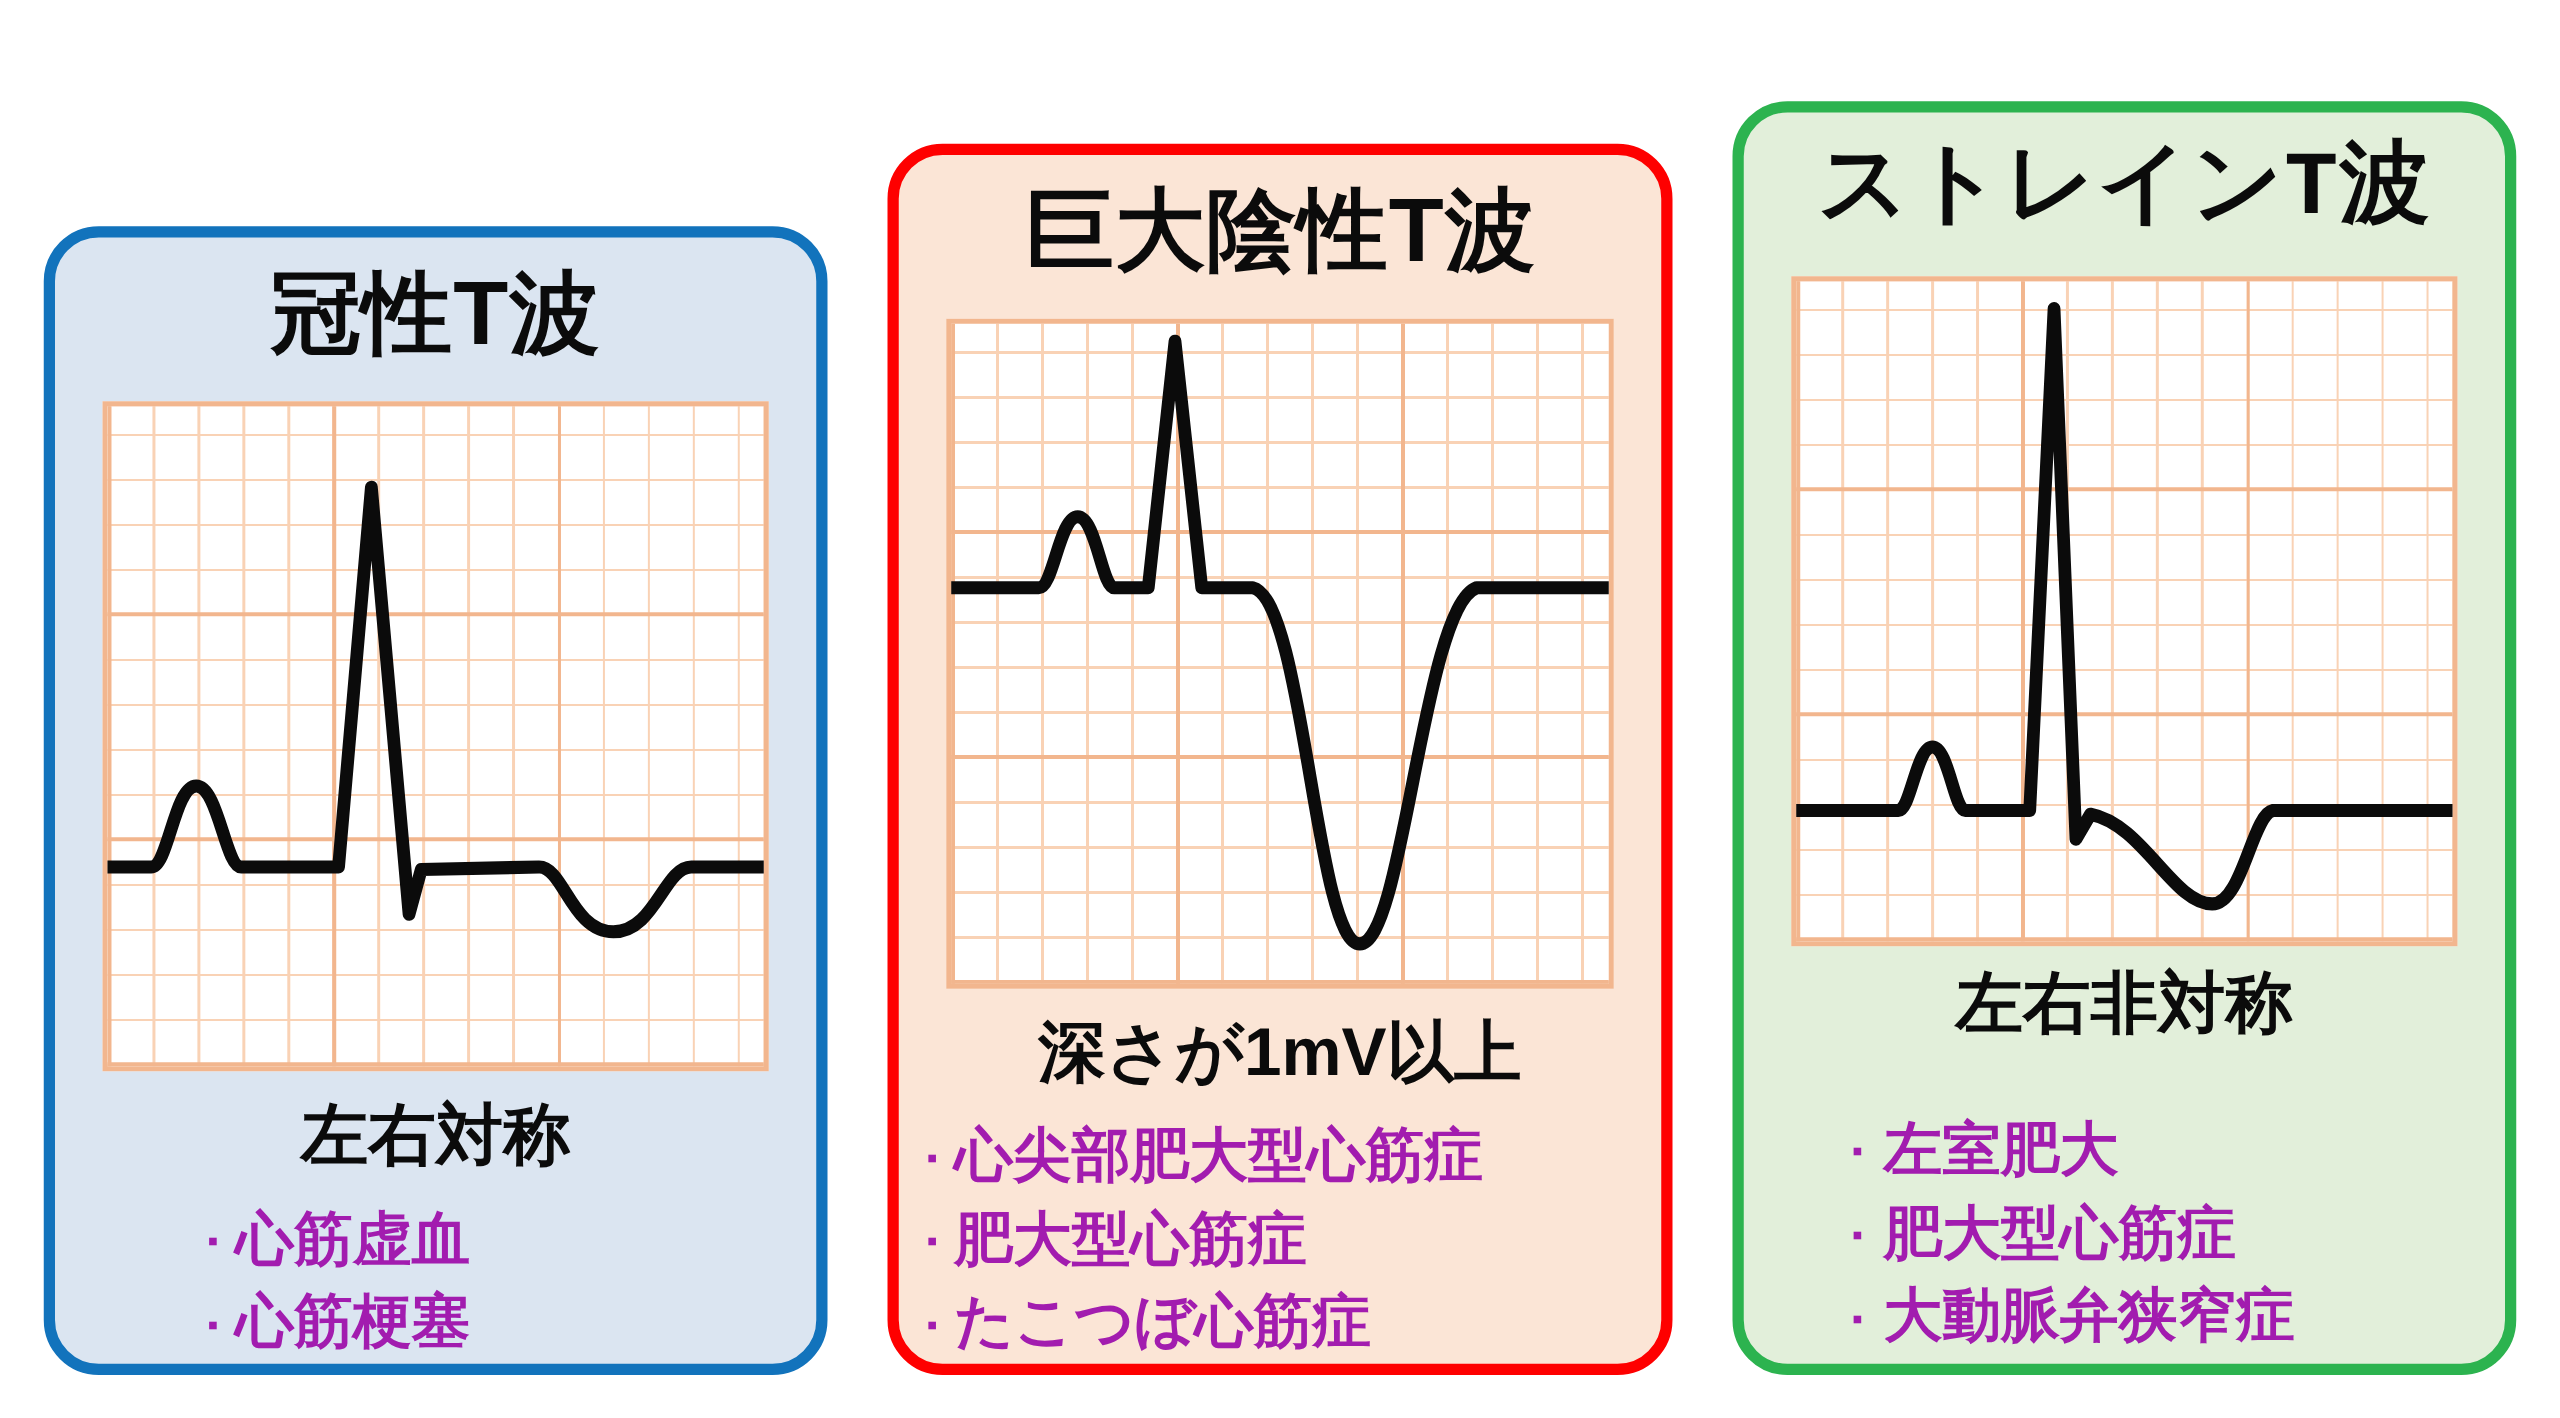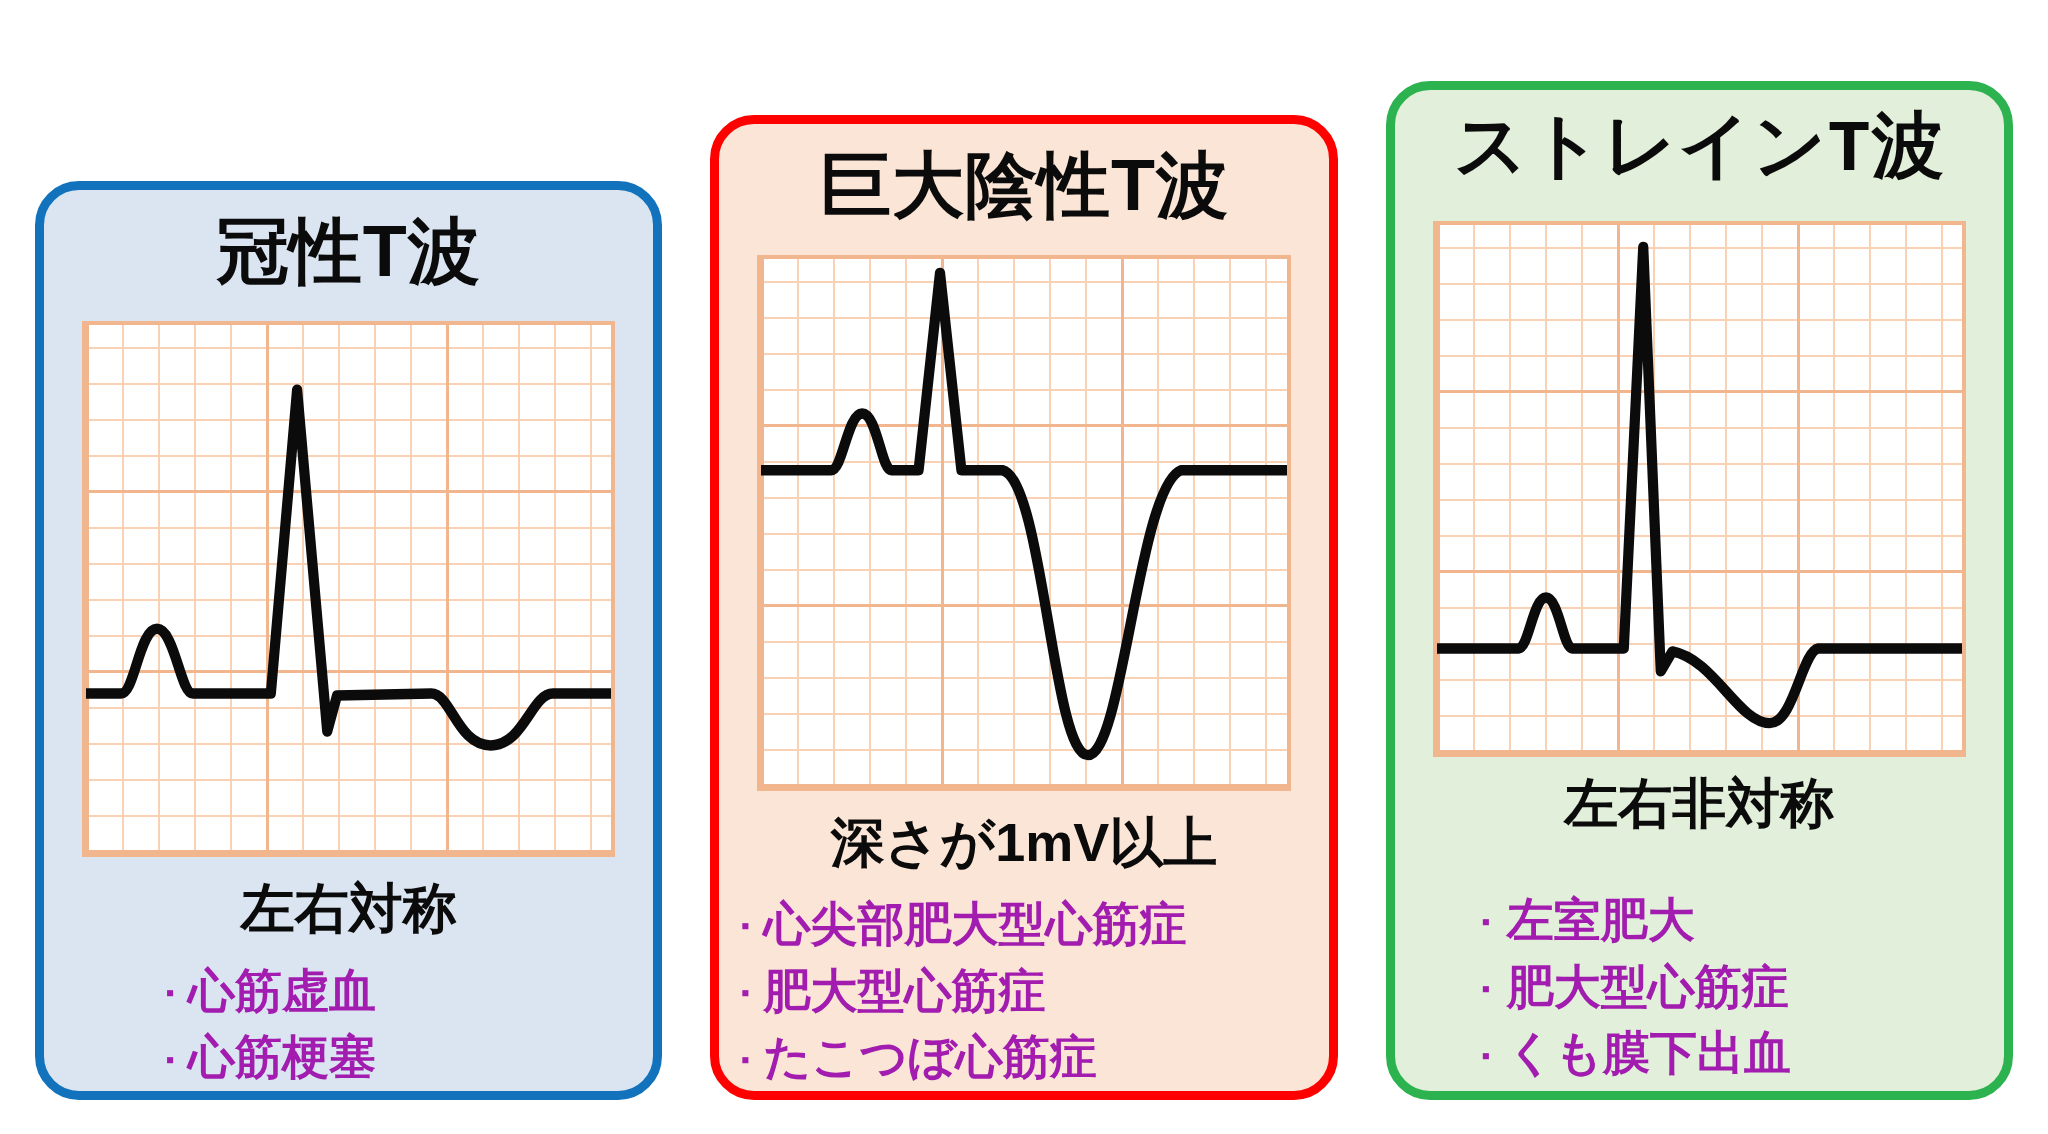--- a/index.html
+++ b/index.html
@@ -156,17 +156,17 @@
                  L 242 428
                  C 285 436 310 500 342 500
                  C 367 500 375 428 392 425
                  L 540 425"></path>
       </svg>
     </div>
     <h3 class="subtitle">左右非対称</h3>
     <ul class="list">
       <li><span class="bullet">▪</span><span>左室肥大</span></li>
       <li><span class="bullet">▪</span><span>肥大型心筋症</span></li>
-      <li><span class="bullet">▪</span><span>くも膜下出血</span></li>
+      <li><span class="bullet">▪</span><span>大動脈弁狭窄症</span></li>
     </ul>
   </section>
 
 </div>
 
 </body></html>

